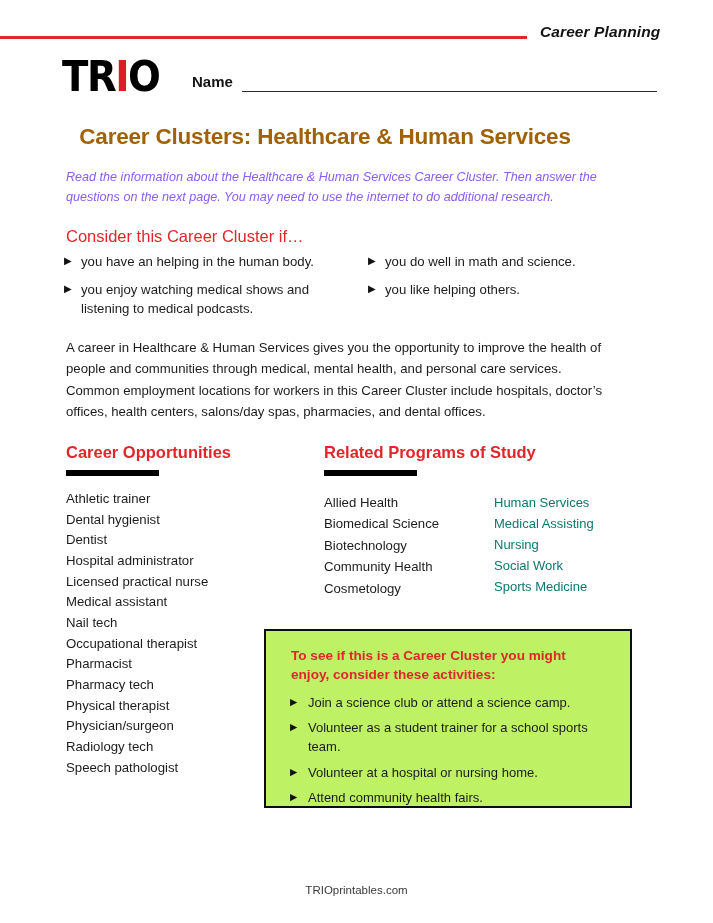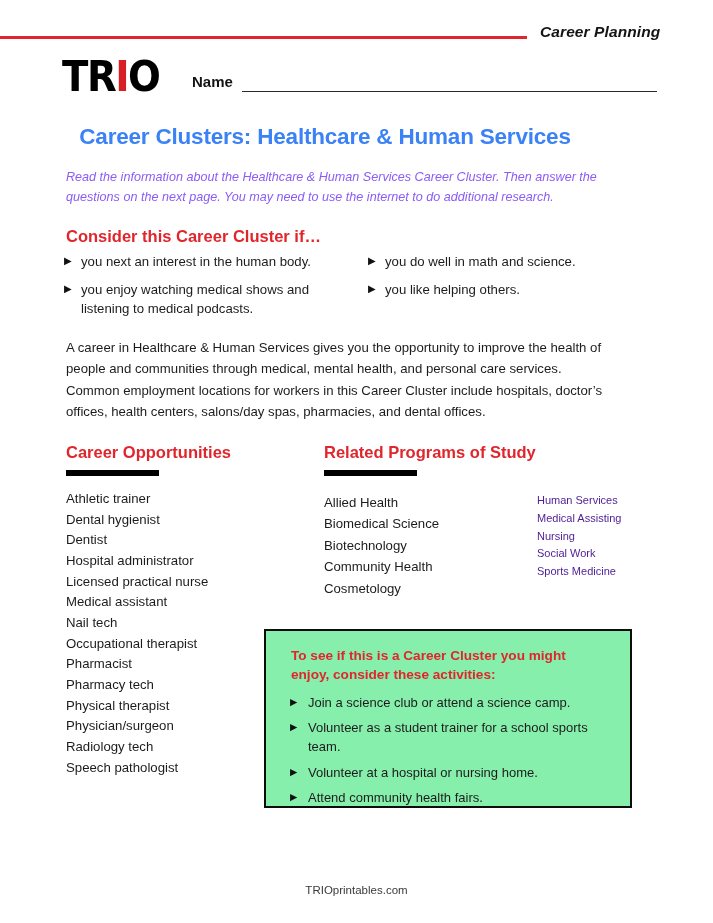--- a/index.html
+++ b/index.html
@@ -87,42 +87,42 @@
 
   
   .doc-title {
     position: absolute;
     top: 124px;
     left: 0;
     width: 650px;
     text-align: center;
     font-size: 22.5px;
     font-weight: bold;
-    color: #3b82f6;
+    color: #a16207;
     letter-spacing: -0.2px;
   }
 
   .intro {
     position: absolute;
     top: 168px;
     left: 66px;
     width: 540px;
     font-size: 12.6px;
     font-style: italic;
     line-height: 1.58;
     color: #8b5cf6;
   }
 
   
   .consider-heading {
     position: absolute;
     top: 227px;
     left: 66px;
     font-size: 16.5px;
-    font-weight: bold;
+    font-weight: normal;
     color: #e0262c;
   }
 
   .consider-col-left {
     position: absolute;
     top: 252px;
     left: 64px;
     width: 290px;
   }
   .consider-col-right {
@@ -199,36 +199,35 @@
     width: 165px;
     font-size: 13.2px;
     line-height: 1.62;
     color: #1c1c1c;
   }
   .programs-col-b {
     position: absolute;
     top: 492px;
     left: 494px;
     width: 165px;
-    font-size: 11px;
+    font-size: 13px;
     line-height: 1.62;
-    color: #4c1d95;
-    margin-left: 43px;
+    color: #0f766e;
   }
   .programs-col-a div, .programs-col-b div { white-space: nowrap; }
 
   
   .activities-box {
     position: absolute;
     top: 629px;
     left: 264px;
     width: 368px;
     height: 179px;
     border: 2px solid #0d0d0d;
-    background: #86efac;
+    background: #bef264;
     box-sizing: border-box;
   }
   .activities-heading {
     position: absolute;
     top: 16px;
     left: 25px;
     width: 310px;
     font-size: 13.6px;
     font-weight: bold;
     line-height: 1.38;
@@ -279,21 +278,21 @@
 
   <div class="doc-title">Career Clusters: Healthcare &amp; Human Services</div>
 
   <div class="intro">Read the information about the Healthcare &amp; Human Services Career Cluster. Then answer the questions on the next page. You may need to use the internet to do additional research.</div>
 
   <div class="consider-heading">Consider this Career Cluster if…</div>
 
   <div class="consider-col-left">
     <div class="bullet-row">
       <span class="bullet-mark">▶</span>
-      <span class="bullet-text">you next an interest in the human body.</span>
+      <span class="bullet-text">you have an helping in the human body.</span>
     </div>
     <div class="bullet-row">
       <span class="bullet-mark">▶</span>
       <span class="bullet-text">you enjoy watching medical shows and listening to medical podcasts.</span>
     </div>
   </div>
 
   <div class="consider-col-right">
     <div class="bullet-row">
       <span class="bullet-mark">▶</span>

